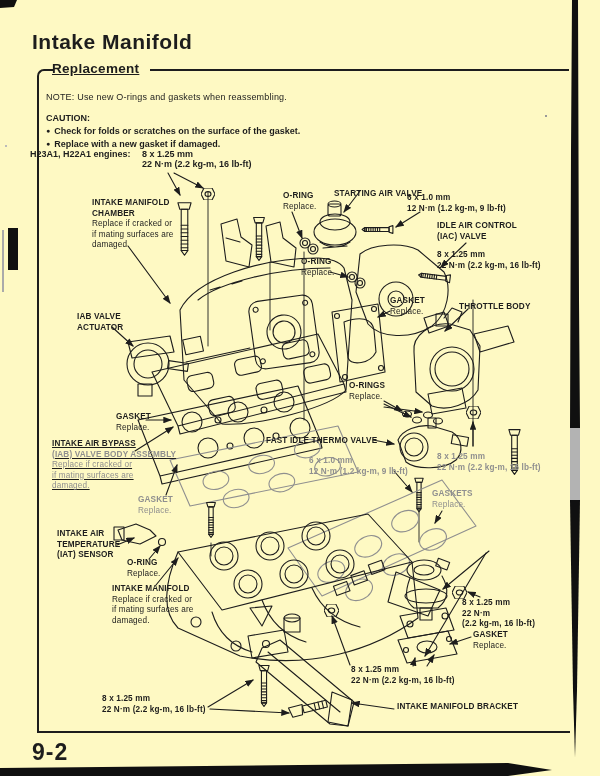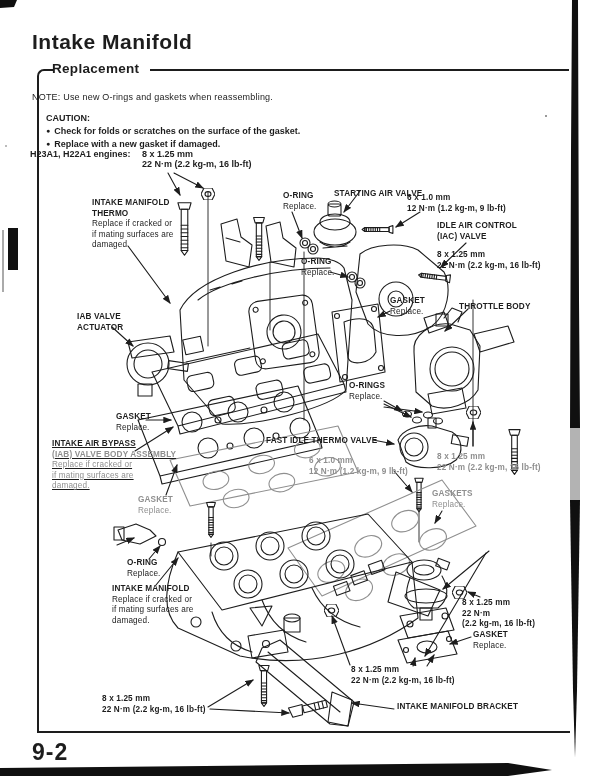--- a/index.html
+++ b/index.html
@@ -1,22 +1,22 @@
 <!DOCTYPE html>
 <html><head>
 <meta charset="utf-8">
 <style>
   html,body{margin:0;padding:0;background:#e8e8e8;}
-  #page{position:relative;width:600px;height:776px;background:#ffffff;overflow:hidden;
+  #page{position:relative;width:600px;height:776px;background:#fef9c3;overflow:hidden;
         font-family:"Liberation Sans",sans-serif;color:#1d1d1d;}
   .abs{position:absolute;}
   #title{left:32px;top:30px;font-size:21px;font-weight:bold;letter-spacing:.5px;}
-  #section{left:52px;top:61px;font-size:13.5px;font-weight:bold;letter-spacing:.3px;}
+  #section{left:52px;top:61px;font-size:13.5px;font-weight:bold;letter-spacing:.3px;text-decoration:underline;}
   .rule{position:absolute;background:#1d1d1d;}
-  #note{left:32px;top:92px;font-size:9px;letter-spacing:.2px;}
+  #note{left:46px;top:92px;font-size:9px;letter-spacing:.2px;}
   #caution-title{left:46px;top:113px;font-size:9px;font-weight:bold;}
   .bullet-line{position:absolute;left:46px;font-size:9px;font-weight:bold;}
   .bullet-line .dot{font-size:7px;vertical-align:1px;margin-right:4px;}
   #engines-label{left:30px;top:149px;font-size:9px;font-weight:bold;}
   #engines-t1{left:142px;top:149px;font-size:9px;font-weight:bold;}
   #engines-t2{left:142px;top:159px;font-size:9px;font-weight:bold;}
   #page-number{left:32px;top:739px;font-size:23px;font-weight:bold;letter-spacing:1px;}
   .callout{position:absolute;font-size:8.2px;line-height:10.6px;white-space:nowrap;letter-spacing:.15px;color:#1d1d1d;}
   .callout .b{font-weight:bold;}
   .callout .g{color:#8f8f8f;}
@@ -346,21 +346,21 @@
       <line x1="427" y1="666" x2="434" y2="655" marker-end="url(#ah)"></line>
       <line x1="208" y1="707" x2="253" y2="680" marker-end="url(#ah)"></line>
       <line x1="210" y1="709" x2="289" y2="713" marker-end="url(#ah)"></line>
       <line x1="394" y1="709" x2="352" y2="703" marker-end="url(#ah)"></line>
     </g>
   </svg>
 
   <div class="abs" style="left:0;top:0;width:600px;height:776px;">
       <div class="callout" style="left: 92px; top: 198px;">
         <div class="b">INTAKE MANIFOLD</div>
-        <div class="b">THERMO</div>
+        <div class="b">CHAMBER</div>
         <div>Replace if cracked or</div>
         <div>if mating surfaces are</div>
         <div>damaged.</div>
       </div>
       <div class="callout" style="left: 283px; top: 191px;">
         <div class="b">O-RING</div>
         <div>Replace.</div>
       </div>
       <div class="callout" style="left: 334px; top: 181px; margin-top: 8px;">
         <div class="b">STARTING AIR VALVE</div>
@@ -419,20 +419,25 @@
         <div class="b g">22 N·m (2.2 kg-m, 16 lb-ft)</div>
       </div>
       <div class="callout" style="left: 432px; top: 489px;">
         <div class="b g">GASKETS</div>
         <div class="g">Replace.</div>
       </div>
       <div class="callout" style="left: 138px; top: 495px;">
         <div class="b g">GASKET</div>
         <div class="g">Replace.</div>
       </div>
+      <div class="callout" style="left: 57px; top: 529px;">
+        <div class="b">INTAKE AIR</div>
+        <div class="b">TEMPERATURE</div>
+        <div class="b">(IAT) SENSOR</div>
+      </div>
       <div class="callout" style="left: 127px; top: 558px;">
         <div class="b">O-RING</div>
         <div>Replace.</div>
       </div>
       <div class="callout" style="left: 112px; top: 584px;">
         <div class="b">INTAKE MANIFOLD</div>
         <div>Replace if cracked or</div>
         <div>if mating surfaces are</div>
         <div>damaged.</div>
       </div>

